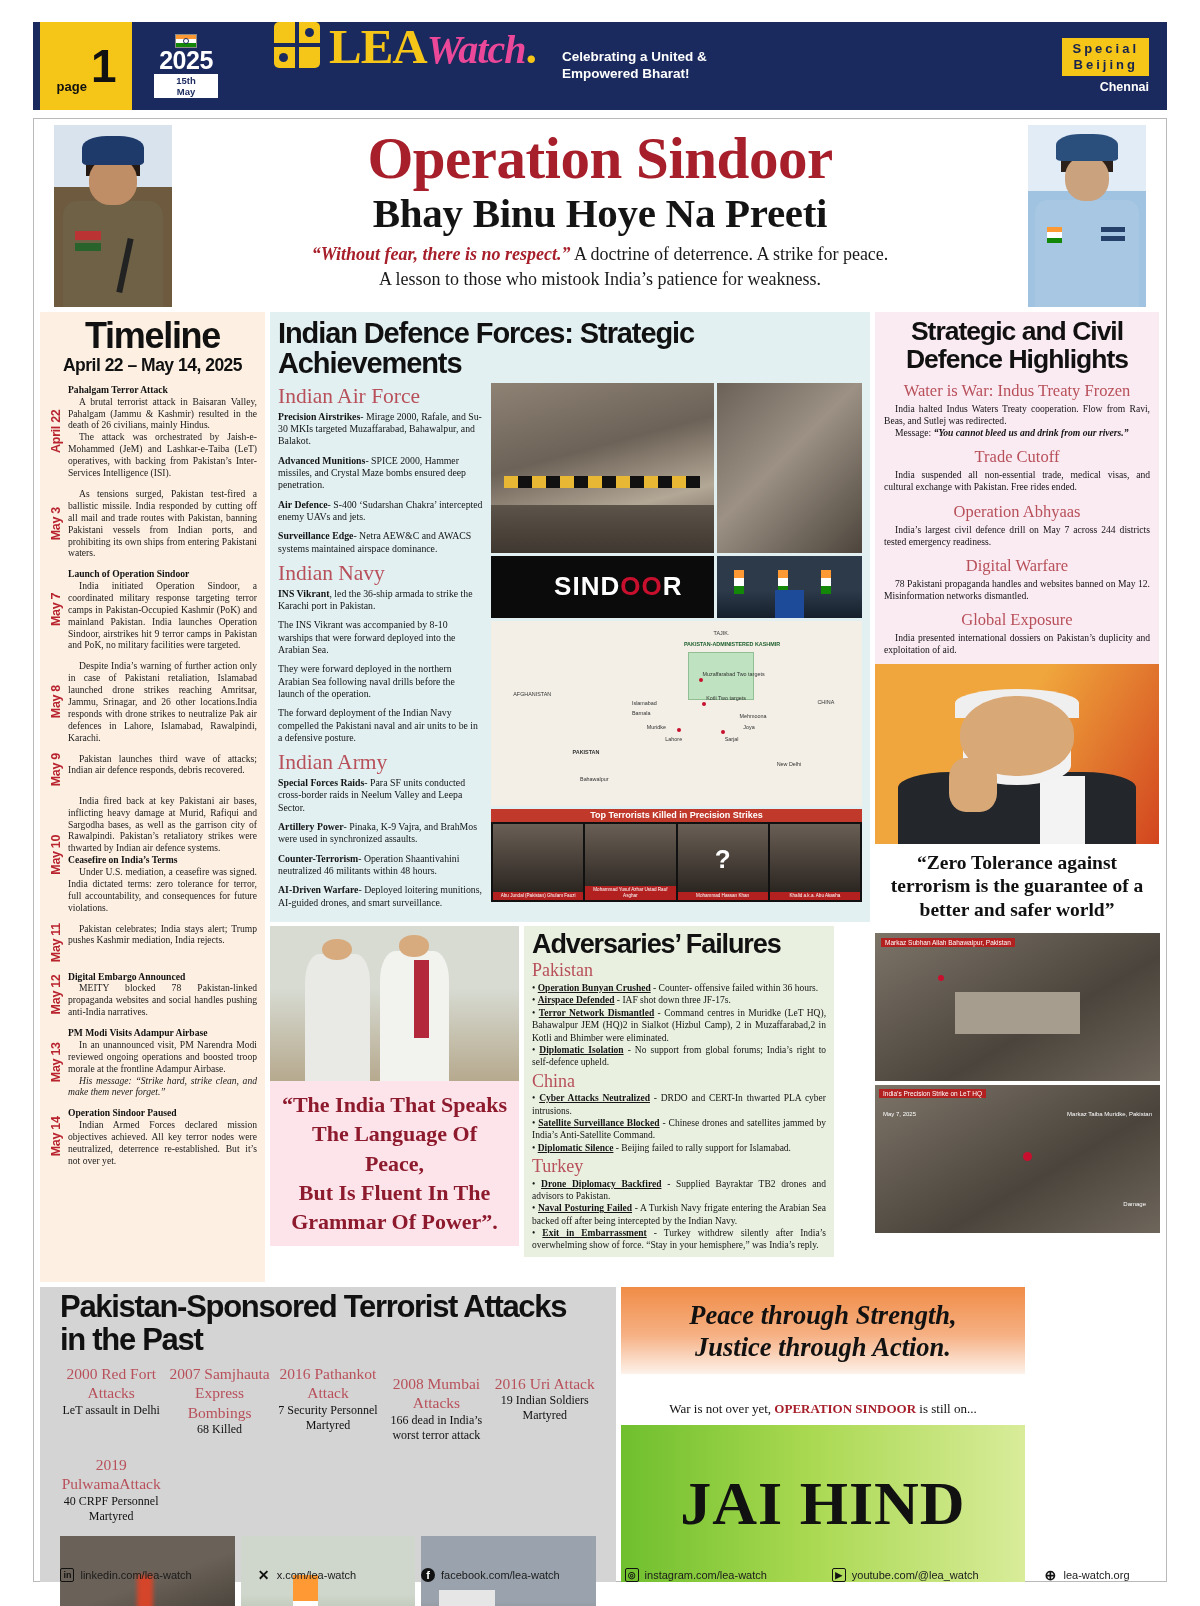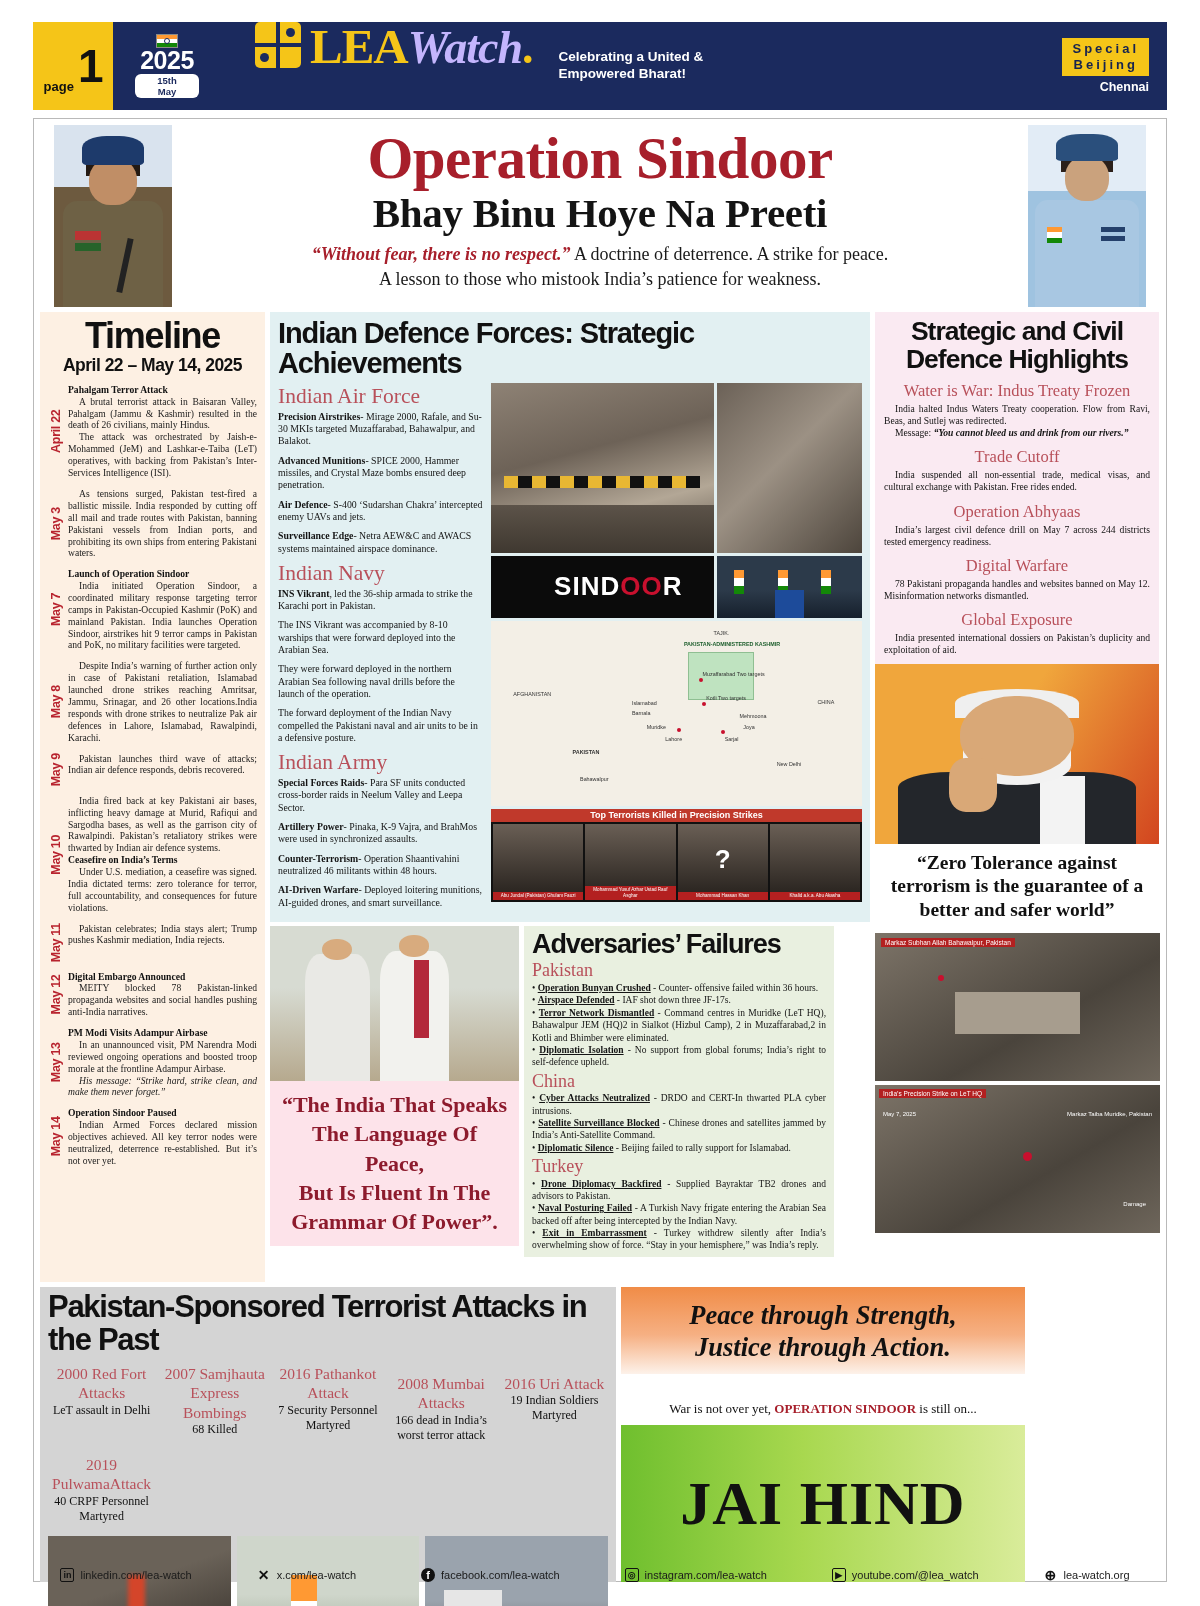--- a/index.html
+++ b/index.html
@@ -10,46 +10,47 @@
     overflow: hidden;
   }
   .page { position: relative; width: 1200px; height: 1606px; background:#fff; }
 
   
   .masthead {
     position:absolute; left:33px; top:22px; width:1134px; height:88px;
     background:#1b2a5e; display:flex; align-items:stretch;
   }
   .page-num-box {
-    width:80px; background:#f5c518; color:#111;
+    width:92px; background:#f5c518; color:#111;
     display:flex; align-items:center; justify-content:center; gap:4px;
     font-family:"Liberation Sans", sans-serif;
+    margin-left:7px;
   }
   .page-word { font-size:13px; font-weight:600; align-self:flex-end; margin-bottom:16px;}
   .page-digit { font-size:46px; font-weight:800; line-height:1; letter-spacing:-1px;}
   .date-box {
     width:64px; margin-left:22px; align-self:center; text-align:center; color:#fff;
     font-family:"Liberation Sans", sans-serif;
   }
   .flag-mini {
     width:22px; height:14px; margin:0 auto 1px;
     background:linear-gradient(to bottom,#ff9933 0 33%, #ffffff 33% 66%, #138808 66% 100%);
     border:0.5px solid #8a8a8a; position:relative;
   }
   .flag-mini::after{content:""; position:absolute; left:50%; top:50%; width:4px;height:4px;
     border:0.8px solid #1b2a5e; border-radius:50%; transform:translate(-50%,-50%);}
   .year { font-size:25px; font-weight:800; line-height:0.95; letter-spacing:-0.5px;}
-  .daymon { background:#fff; color:#1b2a5e; font-size:9.5px; font-weight:700; padding:1px 16px; margin-top:2px;border-radius:6px;}
+  .daymon { background:#fff; color:#1b2a5e; font-size:9.5px; font-weight:700; padding:1px 16px; margin-top:2px;}
 
   .logo-wrap { display:flex; align-items:flex-start; margin-left:56px; gap:9px; }
   .logo-mark { width:46px; height:46px; position:relative; }
   .lm-q { position:absolute; background:#f5c518; }
   .brand { display:flex; align-items:baseline; }
   .brand-lea { font-family:"Liberation Serif", serif; font-weight:bold; font-size:49px; color:#f5c518; letter-spacing:-1px; line-height:1;}
-  .brand-watch { font-family:"Liberation Serif", serif; font-weight:bold; font-style:italic; font-size:46px; color:#c4b5fd; letter-spacing:-1px; line-height:1;}
+  .brand-watch { font-family:"Liberation Serif", serif; font-weight:bold; font-style:italic; font-size:40px; color:#ec4899; letter-spacing:-1px; line-height:1;}
   .brand-dot { color:#f5c518; font-size:46px; font-weight:bold; line-height:1;}
   .tagline { margin-left:16px; color:#fff; font-family:"Liberation Sans", sans-serif;
     font-size:13.5px; font-weight:700; line-height:1.25; align-self:center;}
 
   .special-wrap{ margin-left:auto; margin-right:18px; align-self:center; text-align:right;}
   .special-box{ background:#f5c518; color:#16234f; font-family:"Liberation Sans", sans-serif;
     font-size:13px; font-weight:700; letter-spacing:3px; padding:3px 10px; line-height:1.25; text-align:center;}
   .city{ color:#fff; font-family:"Liberation Sans", sans-serif; font-size:12.5px; font-weight:700; margin-top:4px;}
 
   
@@ -186,21 +187,21 @@
   .sat-mark{ position:absolute; background:#c8102e; width:6px;height:6px; border-radius:50%;}
   .sat-note{ position:absolute; color:#fff; font-family:"Liberation Sans", sans-serif; font-size:6px;}
 
   
   .modi-army-photo{ height:155px; background:linear-gradient(180deg,#d7dbd2 0 40%,#b6a98e 100%); position:relative; overflow:hidden;}
   .map-q{ background:#fde3ea; text-align:center; padding:9px 10px 10px; }
   .map-q p{ font-size:22px; font-weight:bold; color:#8d1b2d; line-height:1.33;}
 
   
   .bottom{ display:flex; gap:5px; margin-top:5px; height:295px;}
-  .past-box{ width:576px; background:#d4d4d4; padding:4px 8px 6px;}
+  .past-box{ width:576px; background:#d4d4d4; padding:4px 20px 6px;}
   .past-title{ font-family:"Liberation Sans", sans-serif; font-weight:800; font-size:31px;
     color:#111; letter-spacing:-1.3px; line-height:1.05;}
   .past-grid{ display:grid; grid-template-columns:repeat(5,1fr); gap:2px 6px; margin-top:8px;}
   .past-item{ text-align:center;}
   .past-y{ font-size:15.5px; color:#b8505a; font-weight:normal; line-height:1.25;}
   .past-d{ font-size:12px; color:#111; line-height:1.25;}
   .past-imgs{ display:grid; grid-template-columns:repeat(3,1fr); gap:6px; margin-top:12px; height:130px;}
   .pimg{ background:#888; position:relative; overflow:hidden;}
   .pimg1{ background:linear-gradient(160deg,#6a6258 0 40%,#2c2722 100%);}
   .pimg1::after{content:""; position:absolute; left:44%; top:30%; width:9%; height:50%; background:#d4452a; filter:blur(2px);}

